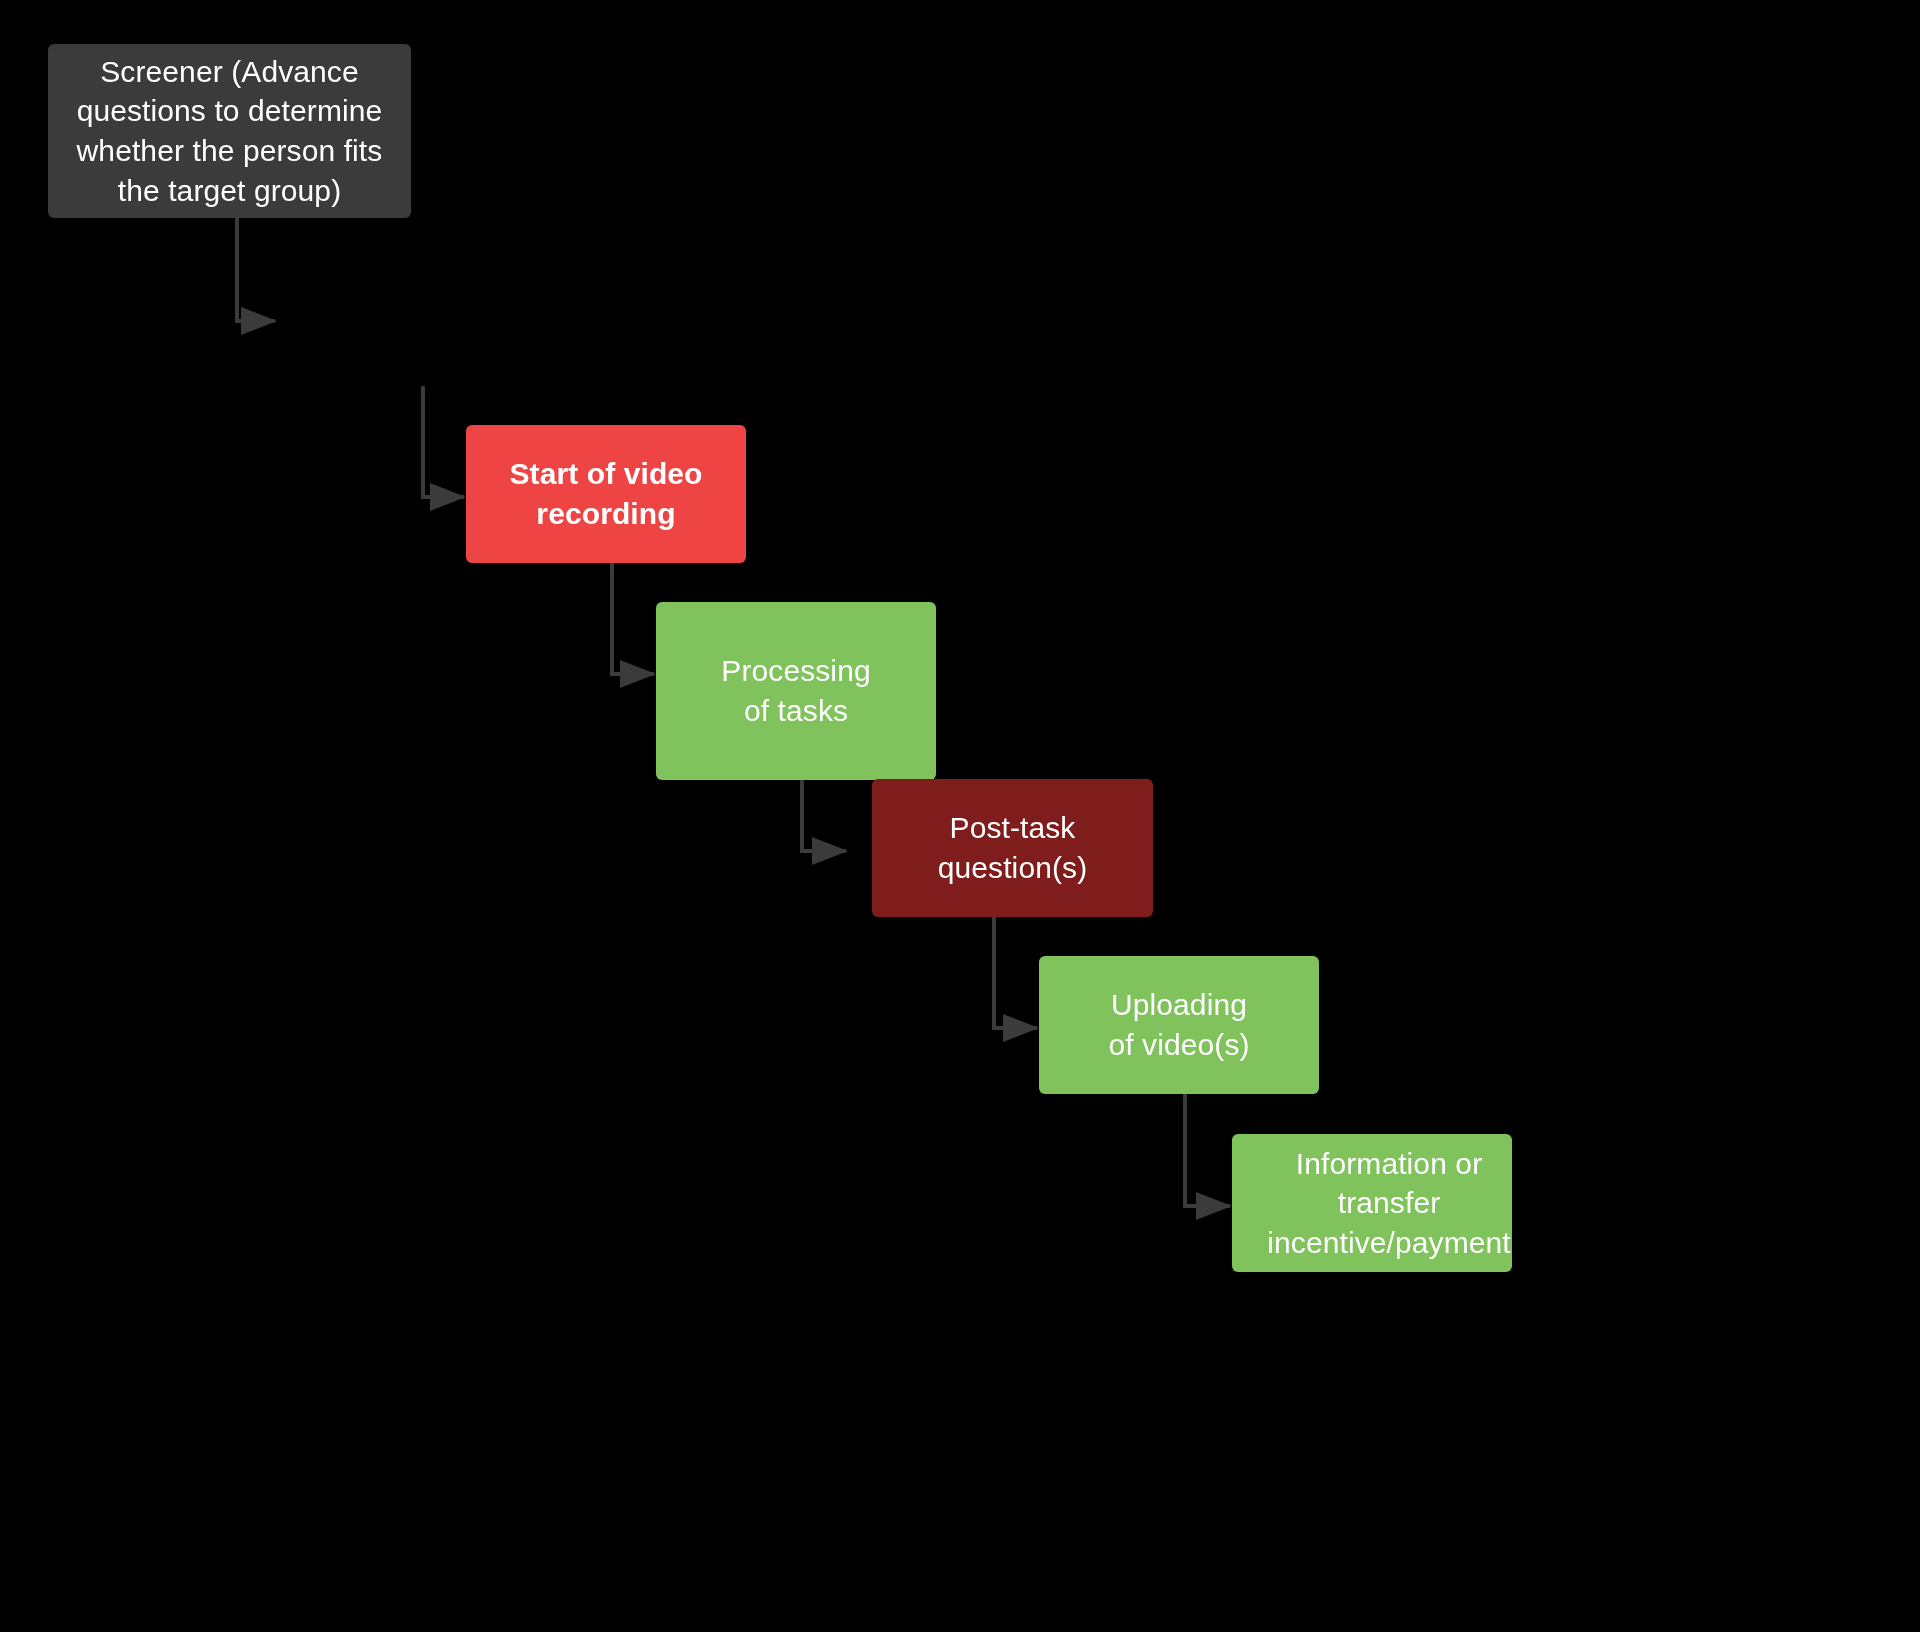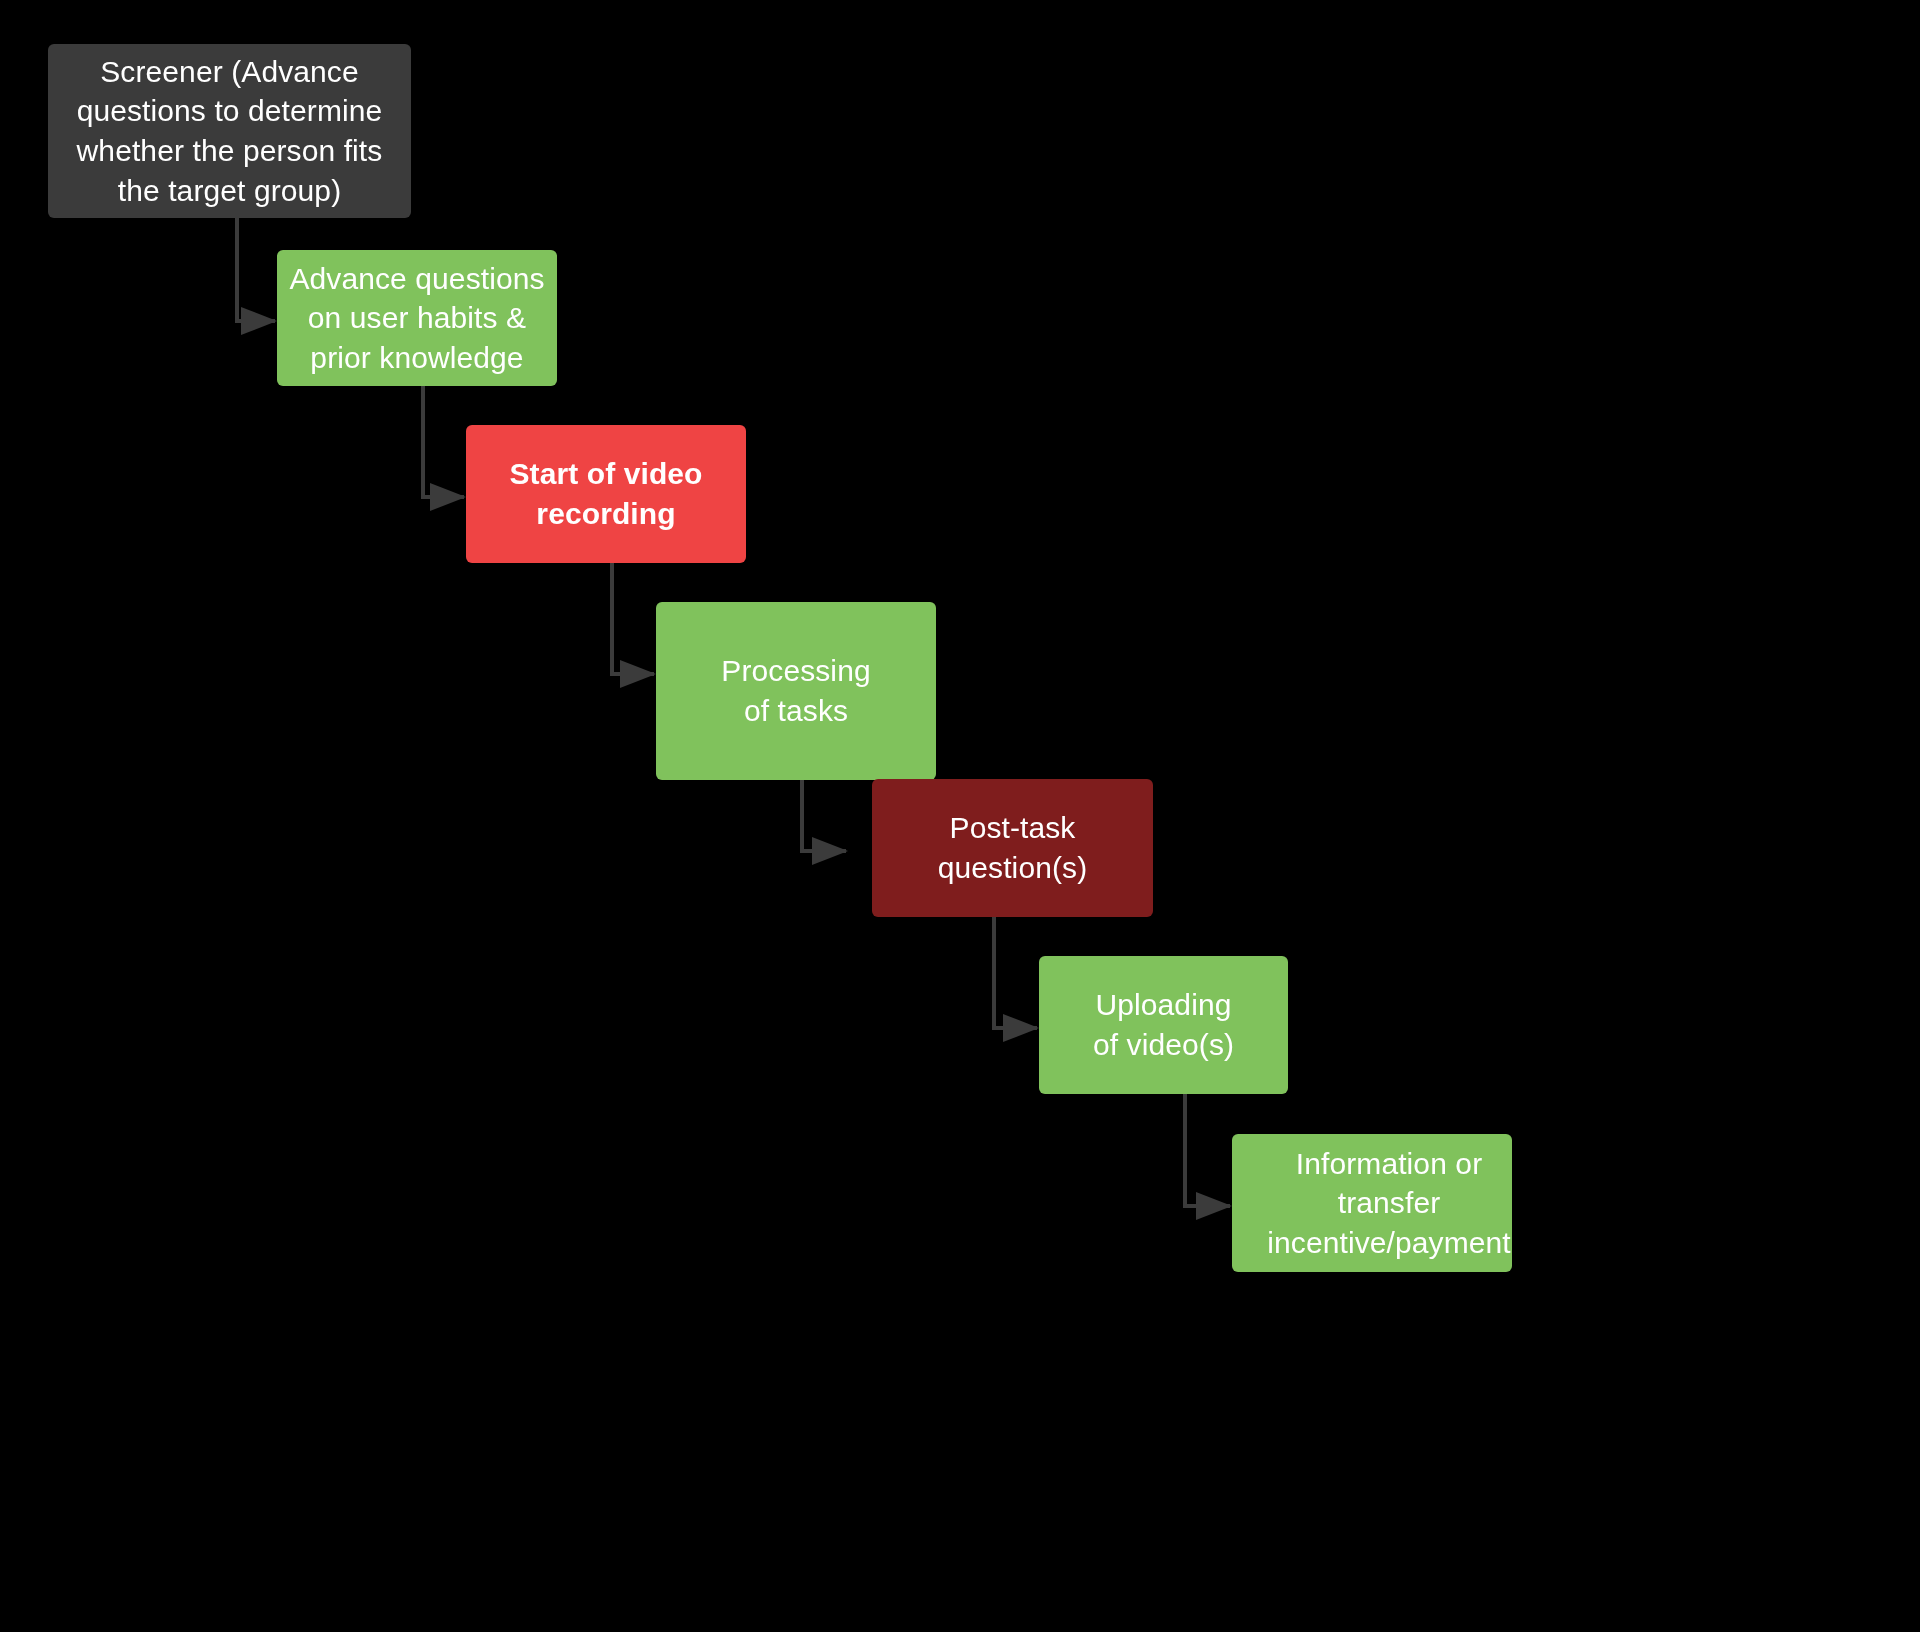--- a/index.html
+++ b/index.html
@@ -59,28 +59,25 @@
         <path d="M 802 740 L 802 851 L 846 851" fill="none" stroke="#3b3b3b" stroke-width="4" marker-end="url(#arrowhead)"></path>
         <path d="M 994 917 L 994 1028 L 1037 1028" fill="none" stroke="#3b3b3b" stroke-width="4" marker-end="url(#arrowhead)"></path>
         <path d="M 1185 1094 L 1185 1206 L 1230 1206" fill="none" stroke="#3b3b3b" stroke-width="4" marker-end="url(#arrowhead)"></path>
       </g>
   </svg>
 
   <div class="node node-dark" style="left: 48px; top: 44px; width: 363px; height: 174px; background: rgb(59, 59, 59);">Screener (Advance
 questions to determine
 whether the person fits
 the target group)</div>
-  <div class="node node-green" style="left: 277px; top: 250px; width: 280px; height: 136px; background: rgb(128, 194, 92);">Advance questions
-on user habits &amp;
-prior knowledge</div>
   <div class="node node-green" style="left: 466px; top: 425px; width: 280px; height: 138px; background: #ef4444; font-weight: bold;">Start of video
 recording</div>
   <div class="node node-green" style="left: 656px; top: 602px; width: 280px; height: 178px; background: rgb(128, 194, 92);">Processing
 of tasks</div>
   <div class="node node-green" style="left: 848px; top: 779px; width: 281px; height: 138px; background: #7f1d1d; margin-left: 24px;">Post-task
 question(s)</div>
-  <div class="node node-green" style="left: 1039px; top: 956px; width: 249px; height: 138px; background: rgb(128, 194, 92);">Uploading
+  <div class="node node-green" style="left: 1039px; top: 956px; width: 280px; height: 138px; background: rgb(128, 194, 92);">Uploading
 of video(s)</div>
   <div class="node node-green" style="left: 1232px; top: 1134px; width: 280px; height: 138px; background: rgb(128, 194, 92); padding-left: 44px;">Information or
 transfer
 incentive/payment</div>
 
 </div>
 
 </body></html>

